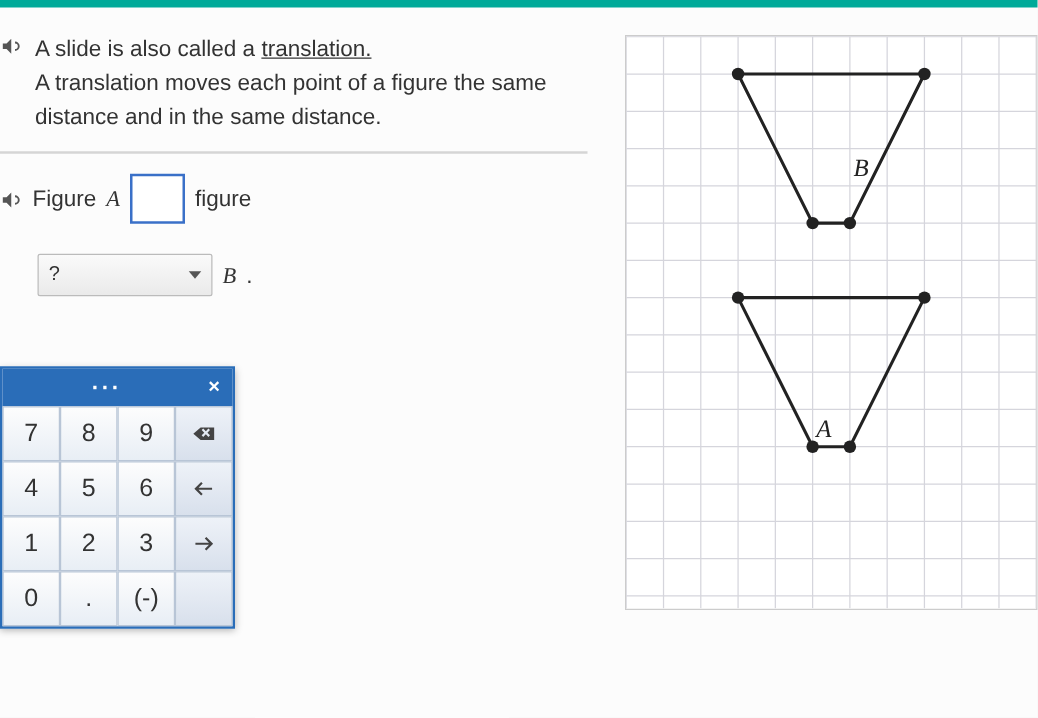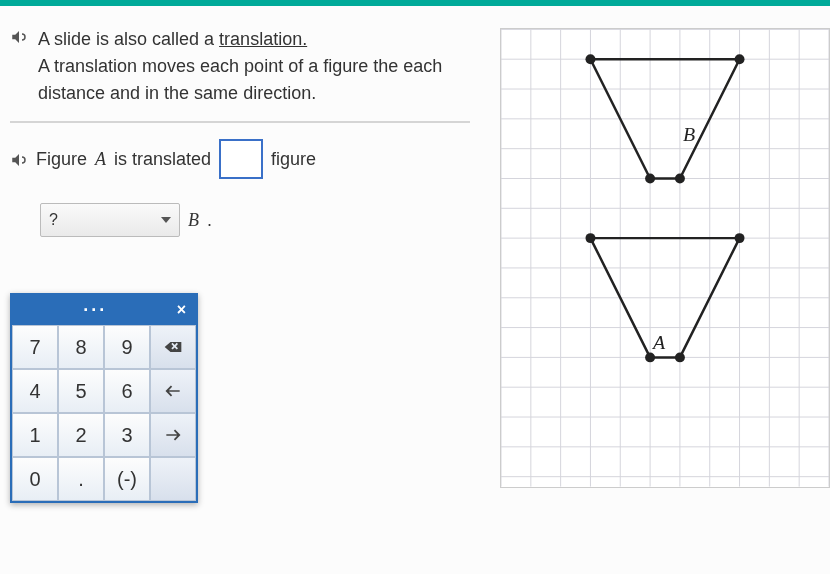--- a/index.html
+++ b/index.html
@@ -18,21 +18,21 @@
     display: flex;
     position: relative;
   }
   .topborder {
     position: absolute;
     top: 0; left: 0; right: 0; height: 6px;
     background: #0a9;
   }
   .left {
     width: 552px;
-    padding: 16px 10px 0 10px;
+    padding: 16px 10px 0 0;
     position: relative;
   }
   .right {
     width: 360px;
     display: flex;
     align-items: flex-start;
     justify-content: flex-start;
     padding-top: 28px;
   }
   .block {
@@ -156,36 +156,35 @@
     <div class="block divider">
       <span class="speaker">
         <svg viewBox="0 0 24 24">
             <path fill="currentColor" d="M3 9v6h4l5 5V4L7 9H3z"></path>
             <path fill="currentColor" d="M16 7a5 5 0 010 10v-2a3 3 0 000-6V7z"></path>
           </svg>
       </span>
       <div class="text">
         <span>A slide is also called a </span><span class="underline">translation.</span>
         <br>
-        <span>A translation moves each point of a figure the each distance and in the same direction.</span>
+        <span>A translation moves each point of a figure the same distance and in the same distance.</span>
       </div>
     </div>
 
 
     <div class="block" style="flex-direction:column; gap:12px; padding-left:0;">
       <div class="row">
         <span class="speaker">
           <svg viewBox="0 0 24 24">
               <path fill="currentColor" d="M3 9v6h4l5 5V4L7 9H3z"></path>
               <path fill="currentColor" d="M16 7a5 5 0 010 10v-2a3 3 0 000-6V7z"></path>
             </svg>
         </span>
         <span class="text">Figure </span>
         <span class="text ital">A</span>
-        <span class="text"> is translated </span>
         <input class="numinput" type="text" style="">
         <span class="text"> figure</span>
       </div>
       <div class="row">
         <div class="selectbox">
           <span>?</span>
           <span class="caret"></span>
         </div>
         <span class="text ital">B</span>
         <span class="text">.</span>

